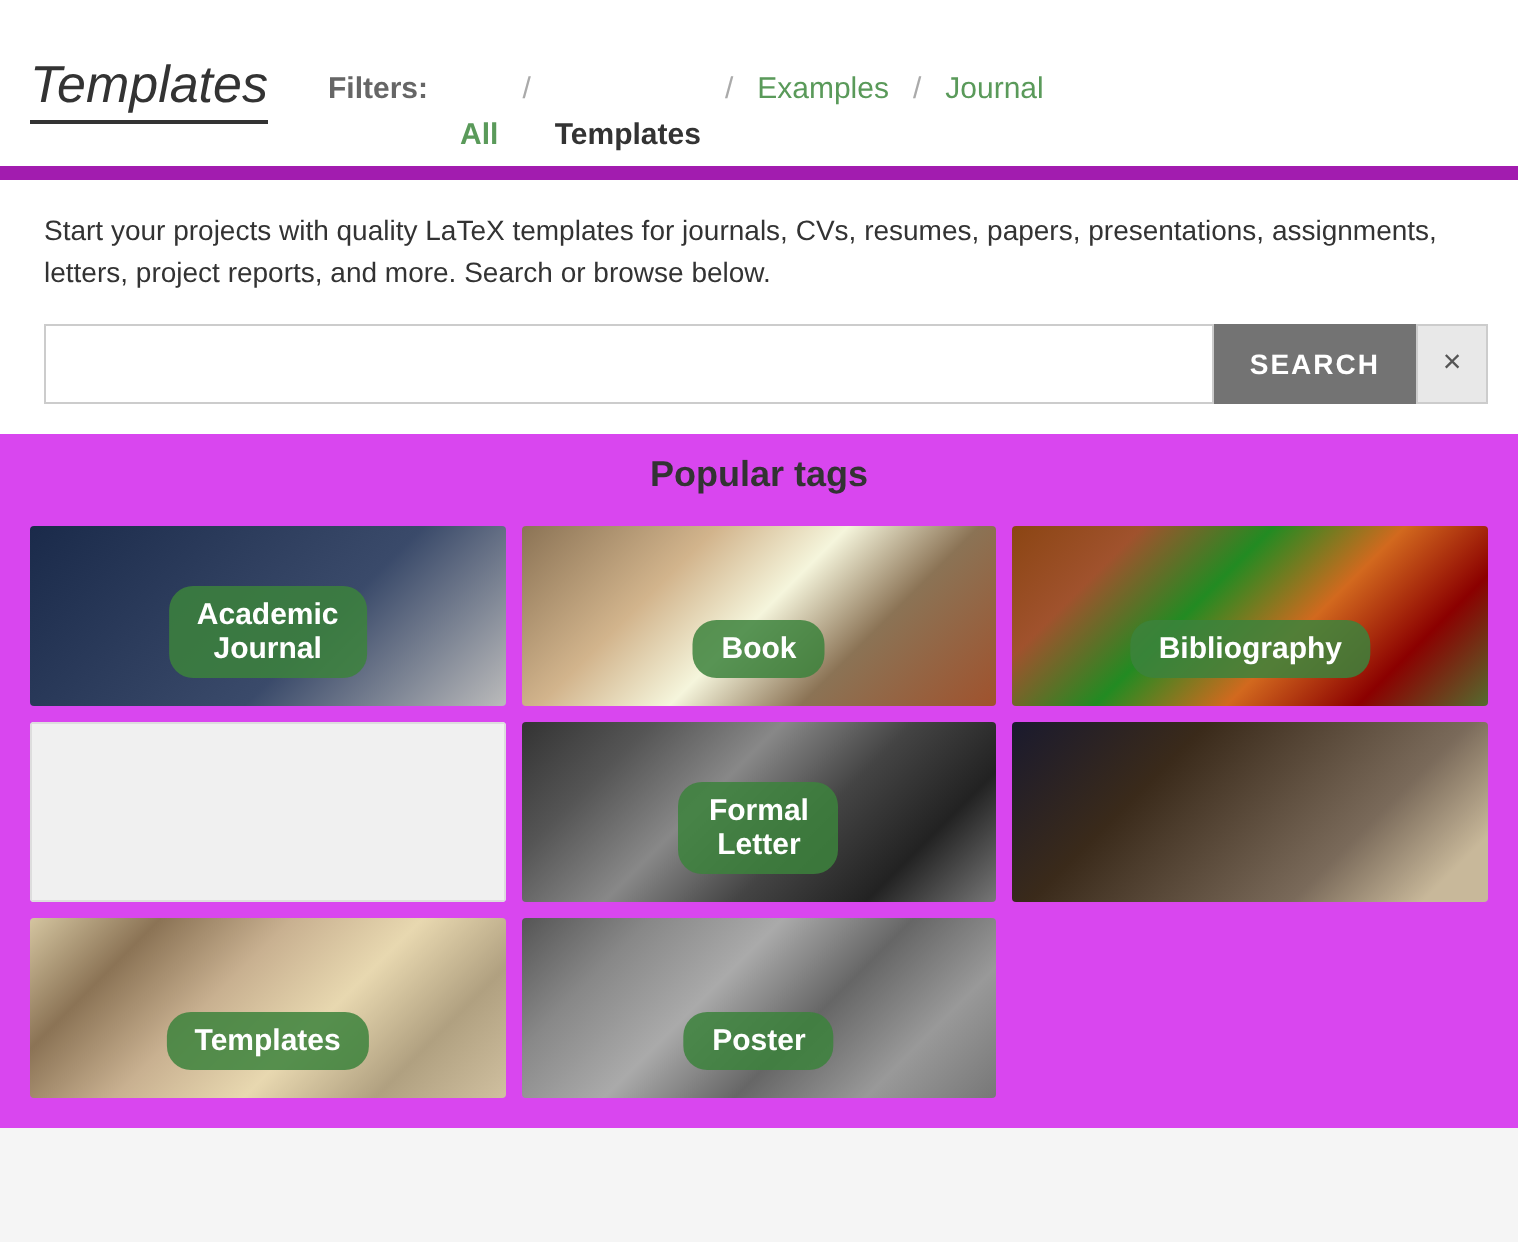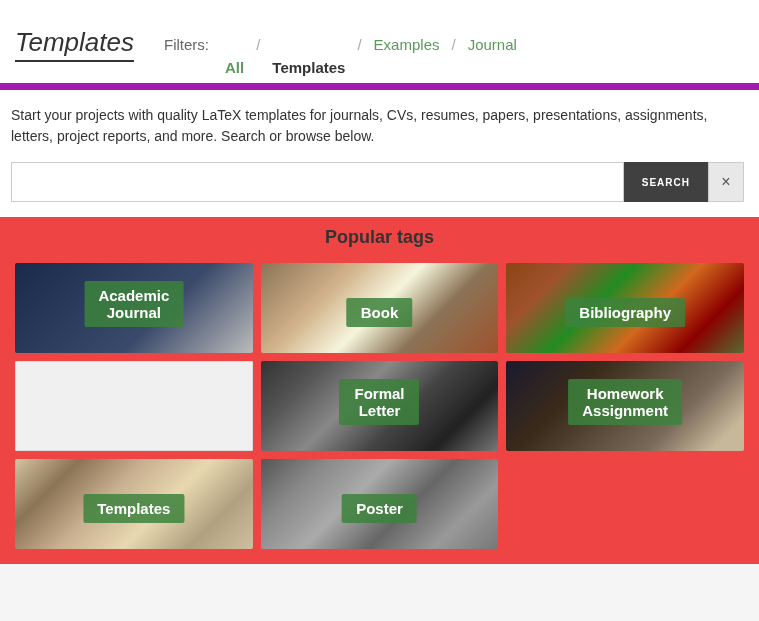--- a/index.html
+++ b/index.html
@@ -29,40 +29,41 @@
     }
     .filters-container {
       display: flex;
       align-items: center;
       gap: 8px;
     }
     .filters-label {
       color: #666;
       font-size: 15px;
       margin-right: 4px;
+      font-weight: bold;
     }
     .filter-sep {
       color: #aaa;
       font-size: 15px;
     }
     .filter-link {
       font-size: 15px;
       text-decoration: none;
       padding: 2px 4px;
     }
     .filter-link.active {
       color: #5a9a5a;
       font-weight: bold;
       margin-top: 47px;
     }
     .filter-link.green {
       color: #5a9a5a;
     }
     .main-content {
-      padding: 15px 15px 10px 11px;
+      padding: 15px 15px 10px 22px;
       background: #fff;
     }
     .description {
       font-size: 14px;
       color: #333;
       line-height: 1.5;
       margin-bottom: 15px;
     }
     .search-bar {
       display: flex;
@@ -72,43 +73,43 @@
     .search-input {
       flex: 1;
       height: 40px;
       border: 1px solid #ccc;
       padding: 0 10px;
       font-size: 15px;
       outline: none;
     }
     .search-btn {
       height: 40px;
-      background: #404040;
+      background: #737373;
       color: #fff;
       border: none;
       padding: 0 18px;
-      font-size: 10px;
+      font-size: 14px;
       font-weight: bold;
       letter-spacing: 1px;
       cursor: pointer;
     }
     .clear-btn {
       height: 40px;
       width: 36px;
       background: #e8e8e8;
       border: 1px solid #ccc;
       font-size: 16px;
       cursor: pointer;
       display: flex;
       align-items: center;
       justify-content: center;
       color: #555;
     }
     .popular-tags-section {
-      background: #ef4444;
+      background: #d946ef;
       padding: 10px 15px 15px 15px;
     }
     .popular-tags-title {
       text-align: center;
       font-size: 18px;
       font-weight: bold;
       color: #333;
       margin-bottom: 15px;
     }
     .tags-grid {
@@ -124,31 +125,31 @@
       border-radius: 2px;
     }
     .tag-card-bg {
       width: 100%;
       height: 100%;
       position: absolute;
       top: 0; left: 0;
     }
     .tag-label {
       position: absolute;
-      bottom: 26px;
+      bottom: 14px;
       left: 50%;
       transform: translateX(-50%);
       background: rgba(60, 130, 60, 0.85);
       color: #fff;
       padding: 6px 14px;
       font-size: 15px;
       font-weight: bold;
       text-align: center;
       white-space: nowrap;
-      border-radius: 2px;
+      border-radius: 12px;
     }
     .tag-label.two-line {
       white-space: normal;
       text-align: center;
       min-width: 80px;
     }
     
     .bg-academic {
       background: linear-gradient(135deg, #1a2a4a 0%, #2a3a5a 30%, #3a4a6a 60%, #bbb 100%);
     }
@@ -228,21 +229,20 @@
       <div class="tag-card-bg bg-resume"></div>
     </div>
 
     <div class="tag-card">
       <div class="tag-card-bg bg-formal"></div>
       <span class="tag-label two-line">Formal<br>Letter</span>
     </div>
 
     <div class="tag-card">
       <div class="tag-card-bg bg-homework"></div>
-      <span class="tag-label two-line">Homework<br>Assignment</span>
     </div>
 
     <div class="tag-card">
       <div class="tag-card-bg bg-newsletter"></div>
       <span class="tag-label">Templates</span>
     </div>
 
     <div class="tag-card">
       <div class="tag-card-bg bg-poster"></div>
       <span class="tag-label">Poster</span>

